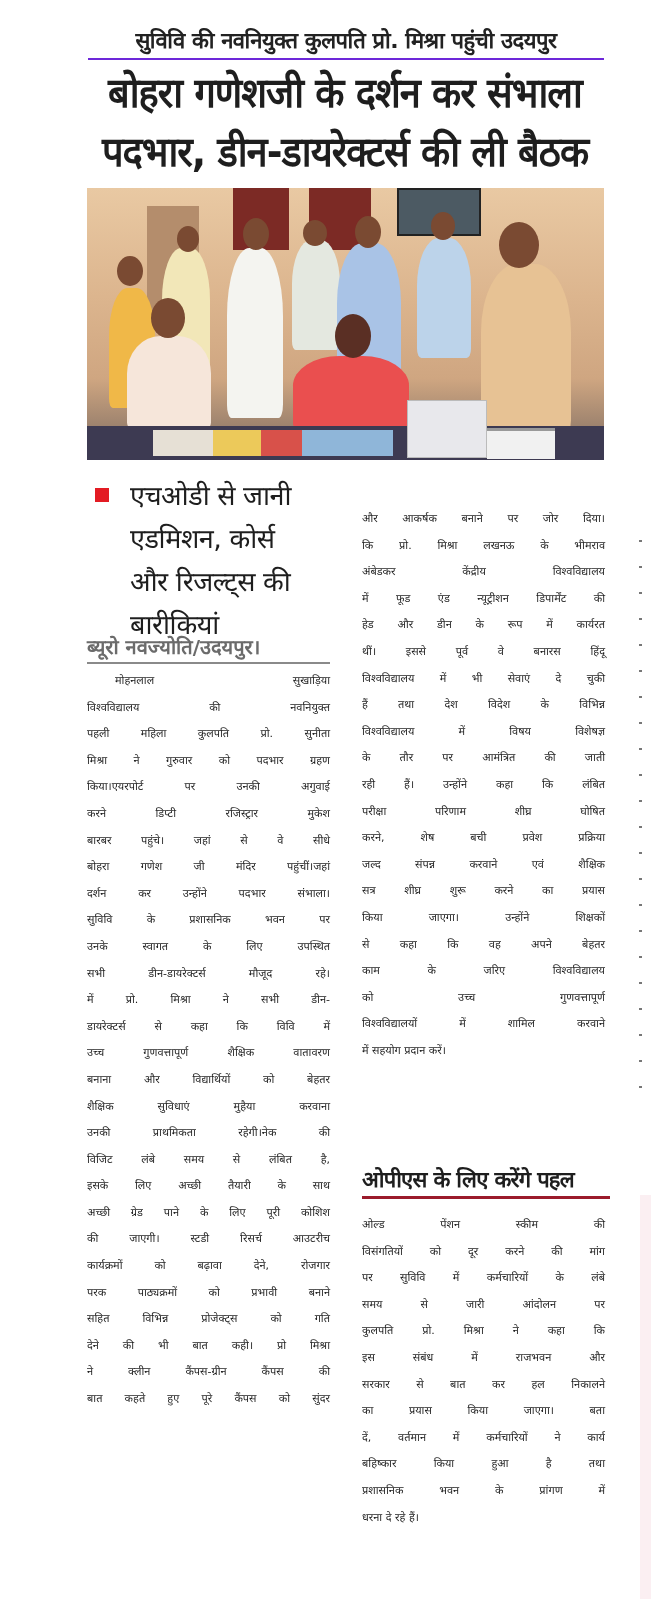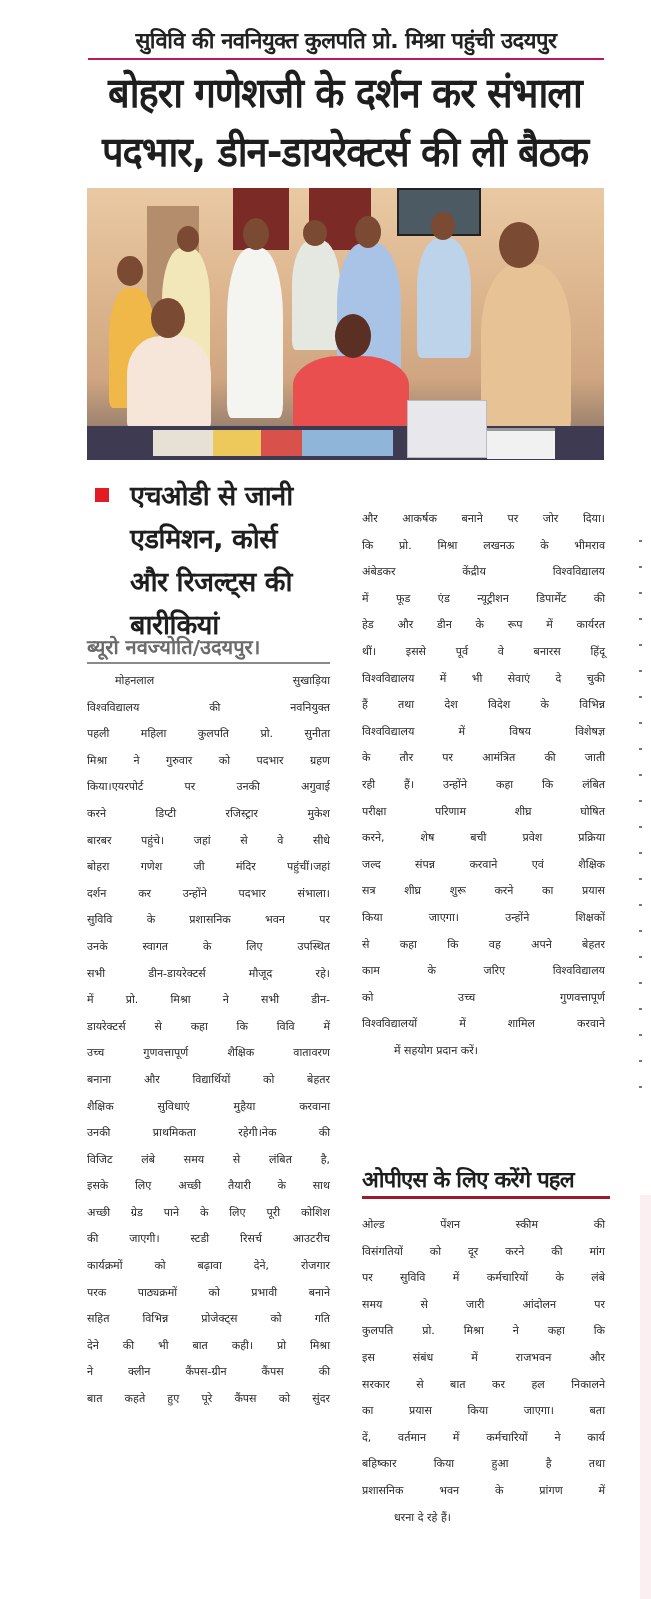--- a/index.html
+++ b/index.html
@@ -2,21 +2,21 @@
 <html><head>
   <meta charset="utf-8">
   <style>
     html, body { margin: 0; padding: 0; background: #ffffff; }
     body {
       width: 651px; height: 1599px; position: relative; overflow: hidden;
       font-family: "DejaVu Sans", sans-serif; color: #1a1a1a;
     }
     .kicker {
       position: absolute; left: 88px; top: 24px; width: 516px; height: 34px;
-      border-bottom: 2px solid #be185d;
+      border-bottom: 2px solid #6d28d9;
       text-align: center; font-weight: bold; font-size: 22px; line-height: 34px;
       color: #222; letter-spacing: -0.5px; white-space: nowrap;
     }
     .headline {
       position: absolute; left: 80px; top: 64px; width: 530px;
       text-align: center; font-weight: bold; font-size: 38px; line-height: 54px;
       color: #1e1e1e; letter-spacing: -1px; transform: scaleY(1.08);
       transform-origin: top center;
     }
     .headline div { white-space: nowrap; }
@@ -34,34 +34,34 @@
     .photo .items { position: absolute; left: 66px; top: 242px; width: 240px; height: 26px;
       background: linear-gradient(90deg, #e6e0d5 0 25%, #ecc95a 25% 45%, #d8514a 45% 62%, #8fb6d9 62% 100%); }
     .photo .placard { position: absolute; left: 320px; top: 212px; width: 78px; height: 56px; background: #e8e8ec; border: 1px solid #bbb; }
     .photo .calendar { position: absolute; left: 400px; top: 240px; width: 68px; height: 28px; background: #f1f1f1; border-top: 3px solid #999; }
 
     .bullet-box {
       position: absolute; left: 95px; top: 488px; width: 14px; height: 14px; background: #e31b23;
     }
     .subhead {
       position: absolute; left: 130px; top: 474px; width: 200px;
-      font-weight: bold; font-size: 27px; line-height: 43px; color: #1e1e1e; letter-spacing: -0.5px;
+      font-weight: normal; font-size: 27px; line-height: 43px; color: #1e1e1e; letter-spacing: -0.5px;
     }
     .subhead div { white-space: nowrap; }
     .dateline {
       position: absolute; left: 87px; top: 634px; width: 243px; height: 28px;
       border-bottom: 2px solid #8a8a8a;
       font-weight: bold; font-size: 20px; line-height: 26px; color: #6b6b6b; white-space: nowrap;
     }
     .col {
       position: absolute; font-family: "DejaVu Sans", sans-serif;
       font-size: 11px; line-height: 26.6px; color: #1f1f1f;
     }
     .col .ln { white-space: nowrap; text-align: justify; text-align-last: justify; height: 26.6px; overflow: visible; }
-    .col .ln.last { text-align-last: left; margin-left: 32px; }
+    .col .ln.last { text-align-last: left; }
     .col-left { left: 87px; top: 668px; width: 243px; }
     .col-right { left: 362px; top: 506px; width: 243px; }
     .col-right2 { left: 362px; top: 1212px; width: 243px; }
     .subhead2 {
       position: absolute; left: 362px; top: 1164px; width: 248px; height: 32px;
       border-bottom: 3px solid #9b1b2b;
       font-weight: bold; font-size: 22px; line-height: 32px; color: #1e1e1e; white-space: nowrap; letter-spacing: -0.8px;
     }
     .edge-ticks { position: absolute; left: 639px; top: 540px; width: 4px; height: 600px; }
     .edge-ticks span { display: block; width: 3px; height: 2px; background: #777; margin-bottom: 24px; }

